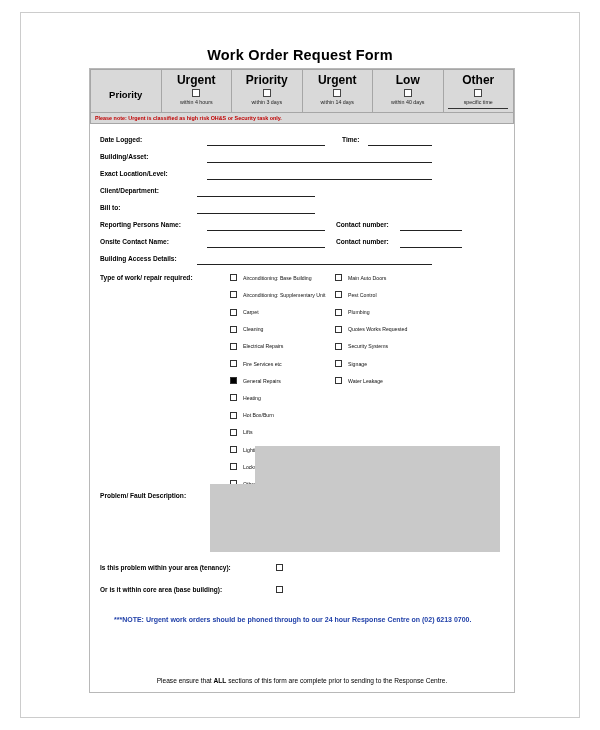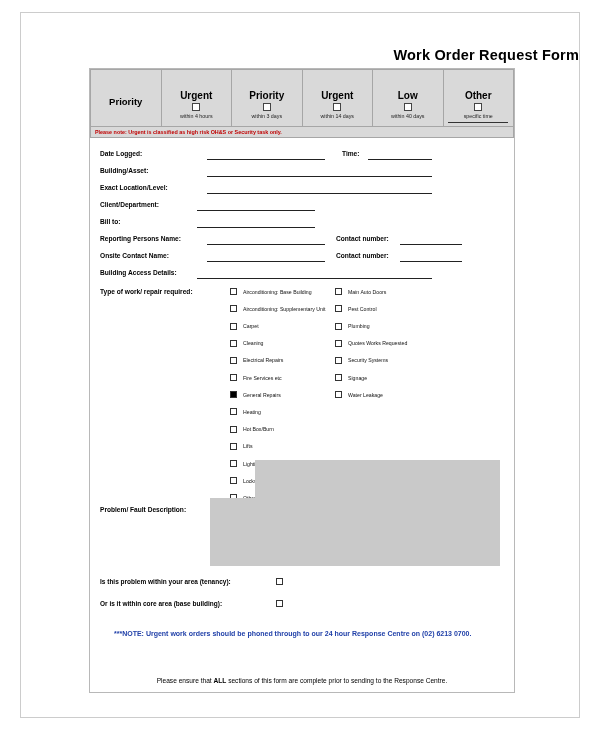--- a/index.html
+++ b/index.html
@@ -29,21 +29,21 @@
     height: 706px;
     border: 1px solid #cccccc;
     background: #ffffff;
     box-sizing: border-box;
   }
   .form-title {
     position: absolute;
     left: 0;
     right: 0;
     top: 34px;
-    text-align: right;
+    text-align: center;
     font-size: 14.5px;
     font-weight: bold;
     letter-spacing: 0.2px;
   }
   .form-body {
     position: absolute;
     left: 68px;
     top: 55px;
     width: 426px;
     height: 625px;
@@ -64,24 +64,24 @@
     vertical-align: top;
     padding: 2px 0 3px 0;
   }
   .priority-label-cell {
     font-size: 9.5px;
     font-weight: bold;
     vertical-align: middle !important;
     padding-top: 10px !important;
   }
   .pri-head {
-    font-size: 10px;
+    font-size: 12px;
     font-weight: bold;
     display: block;
-    margin-top: 18px;
+    margin-top: 1px;
     margin-bottom: 2px;
   }
   .pri-box {
     display: block;
     width: 6px;
     height: 6px;
     border: 1px solid #444;
     margin: 0 auto 2px auto;
     background: #fff;
   }

